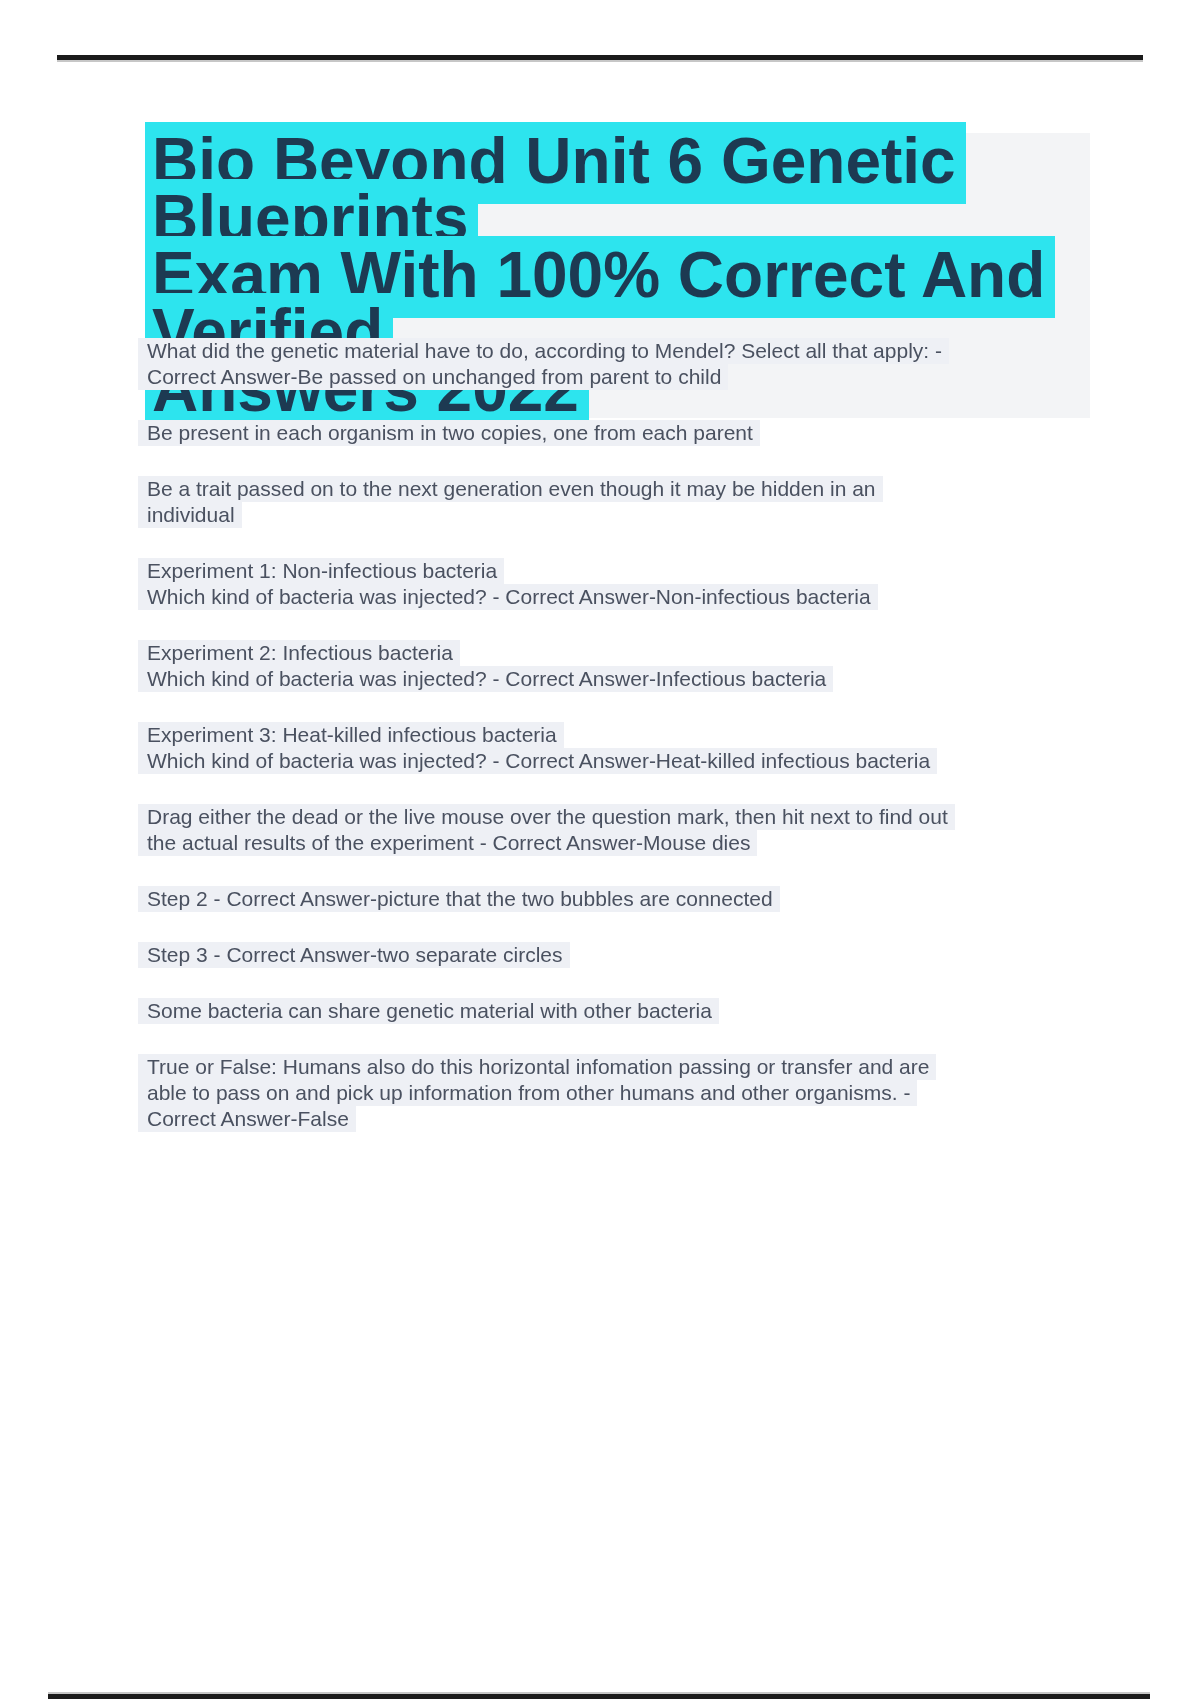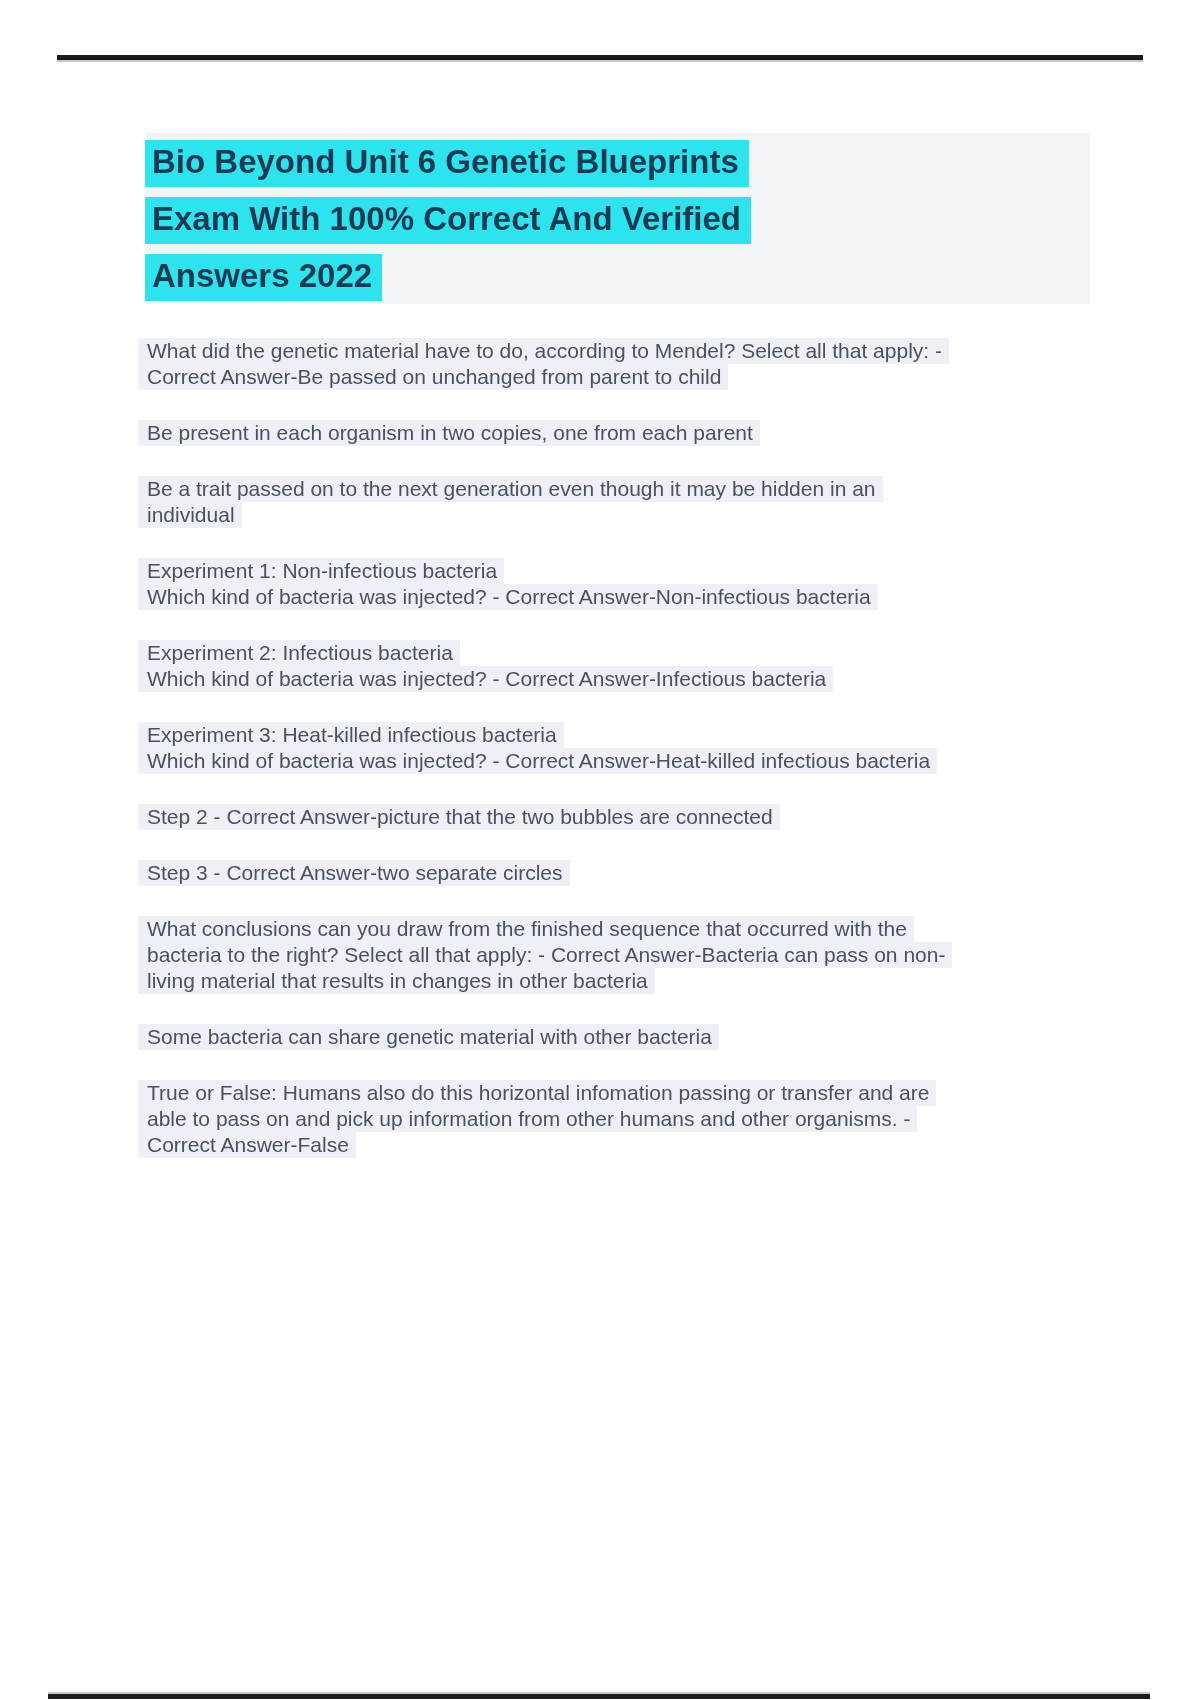--- a/index.html
+++ b/index.html
@@ -20,21 +20,21 @@
   }
   .rule{position:absolute;background:var(--rule);}
   .rule-top{left:57px;top:55px;width:1086px;height:5px;border-bottom:2px solid var(--rule-edge);}
   .rule-bottom{left:48px;top:1692px;width:1102px;height:5px;border-top:2px solid var(--rule-edge);}
   .title-block{
     position:absolute;left:145px;top:133px;width:945px;
     background:var(--title-block-bg);
   }
   .title-block h1{
     margin:0;padding:0;
-    font-size:33px;line-height:57px;font-weight:bold;
+    font-size:64px;line-height:57px;font-weight:bold;
     color:var(--title-text);
   }
   .title-line{display:block;}
   .title-line > span{
     background:var(--title-hl);
     padding:3px 10px 7px 7px;
     -webkit-box-decoration-break:clone;box-decoration-break:clone;
   }
   .content{
     position:absolute;left:138px;top:338px;width:905px;
@@ -65,24 +65,23 @@
 Correct Answer-Be passed on unchanged from parent to child</span></p>
   <p><span>Be present in each organism in two copies, one from each parent</span></p>
   <p><span>Be a trait passed on to the next generation even though it may be hidden in an
 individual</span></p>
   <p><span>Experiment 1: Non-infectious bacteria
 Which kind of bacteria was injected? - Correct Answer-Non-infectious bacteria</span></p>
   <p><span>Experiment 2: Infectious bacteria
 Which kind of bacteria was injected? - Correct Answer-Infectious bacteria</span></p>
   <p><span>Experiment 3: Heat-killed infectious bacteria
 Which kind of bacteria was injected? - Correct Answer-Heat-killed infectious bacteria</span></p>
+  <p><span>Drag either the dead or the live mouse over the question mark, then hit next to find out
+the actual results of the experiment - Correct Answer-Mouse dies</span></p>
   <p><span>Step 2 - Correct Answer-picture that the two bubbles are connected</span></p>
   <p><span>Step 3 - Correct Answer-two separate circles</span></p>
-  <p><span>What conclusions can you draw from the finished sequence that occurred with the
-bacteria to the right? Select all that apply: - Correct Answer-Bacteria can pass on non-
-living material that results in changes in other bacteria</span></p>
   <p><span>Some bacteria can share genetic material with other bacteria</span></p>
   <p><span>True or False: Humans also do this horizontal infomation passing or transfer and are
 able to pass on and pick up information from other humans and other organisms. -
 Correct Answer-False</span></p>
 </div>
 
 <div class="rule rule-bottom"></div>
 
 </body></html>

